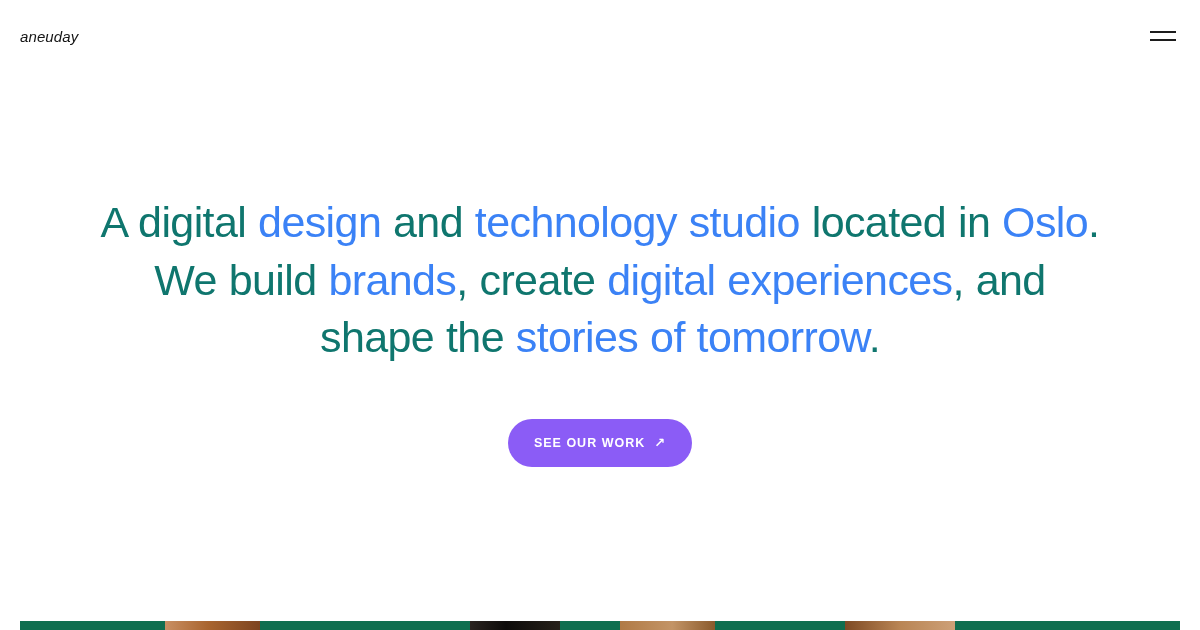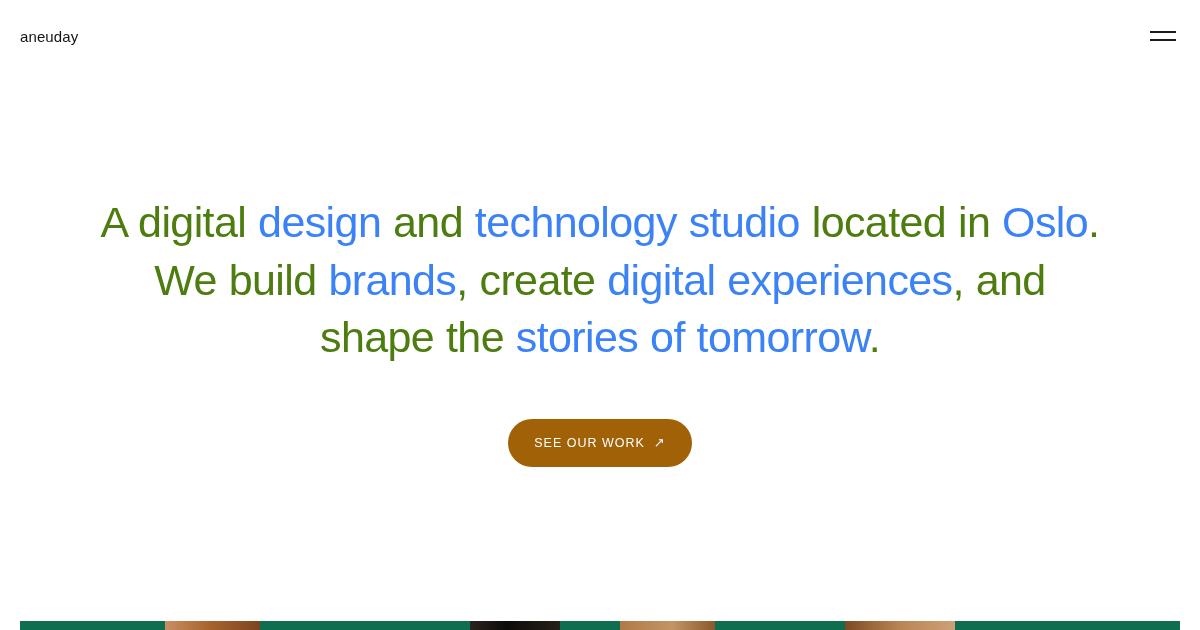--- a/index.html
+++ b/index.html
@@ -22,20 +22,21 @@
   .site-header {
     position: absolute;
     top: 0;
     left: 0;
     width: 1200px;
     height: 72px;
     display: flex;
     align-items: center;
     justify-content: space-between;
     padding: 4px 20px;
+    font-style: italic;
   }
 
   .brand {
     font-size: 15px;
     line-height: 1;
     letter-spacing: 0.1px;
     color: #141414;
     font-weight: 400;
     cursor: pointer;
     user-select: none;
@@ -78,42 +79,42 @@
     text-align: center;
     font-size: 43px;
     line-height: 57.5px;
     font-weight: 400;
     letter-spacing: -0.6px;
     color: #b2b2b2;
     word-spacing: 0.5px;
   }
 
   .headline .hl-dark { color: #3b82f6; }
-  .headline .hl-mute { color: #4d7c0f; }
+  .headline .hl-mute { color: #0f766e; }
 
   .cta-wrap {
     margin-top: 52px;
     display: flex;
     justify-content: center;
     width: 100%;
   }
 
   .cta-button {
     display: inline-flex;
     align-items: center;
     gap: 9px;
     height: 48px;
     padding: 0 26px;
     border: none;
     border-radius: 999px;
-    background: #a16207;
+    background: #8b5cf6;
     color: #ffffff;
     font-family: "Liberation Sans", "DejaVu Sans", sans-serif;
     font-size: 12.5px;
-    font-weight: 400;
+    font-weight: 700;
     letter-spacing: 1px;
     cursor: pointer;
     white-space: nowrap;
   }
 
   .cta-button .cta-arrow {
     display: inline-block;
     font-size: 13px;
     line-height: 1;
     transform: translateY(-0.5px);

